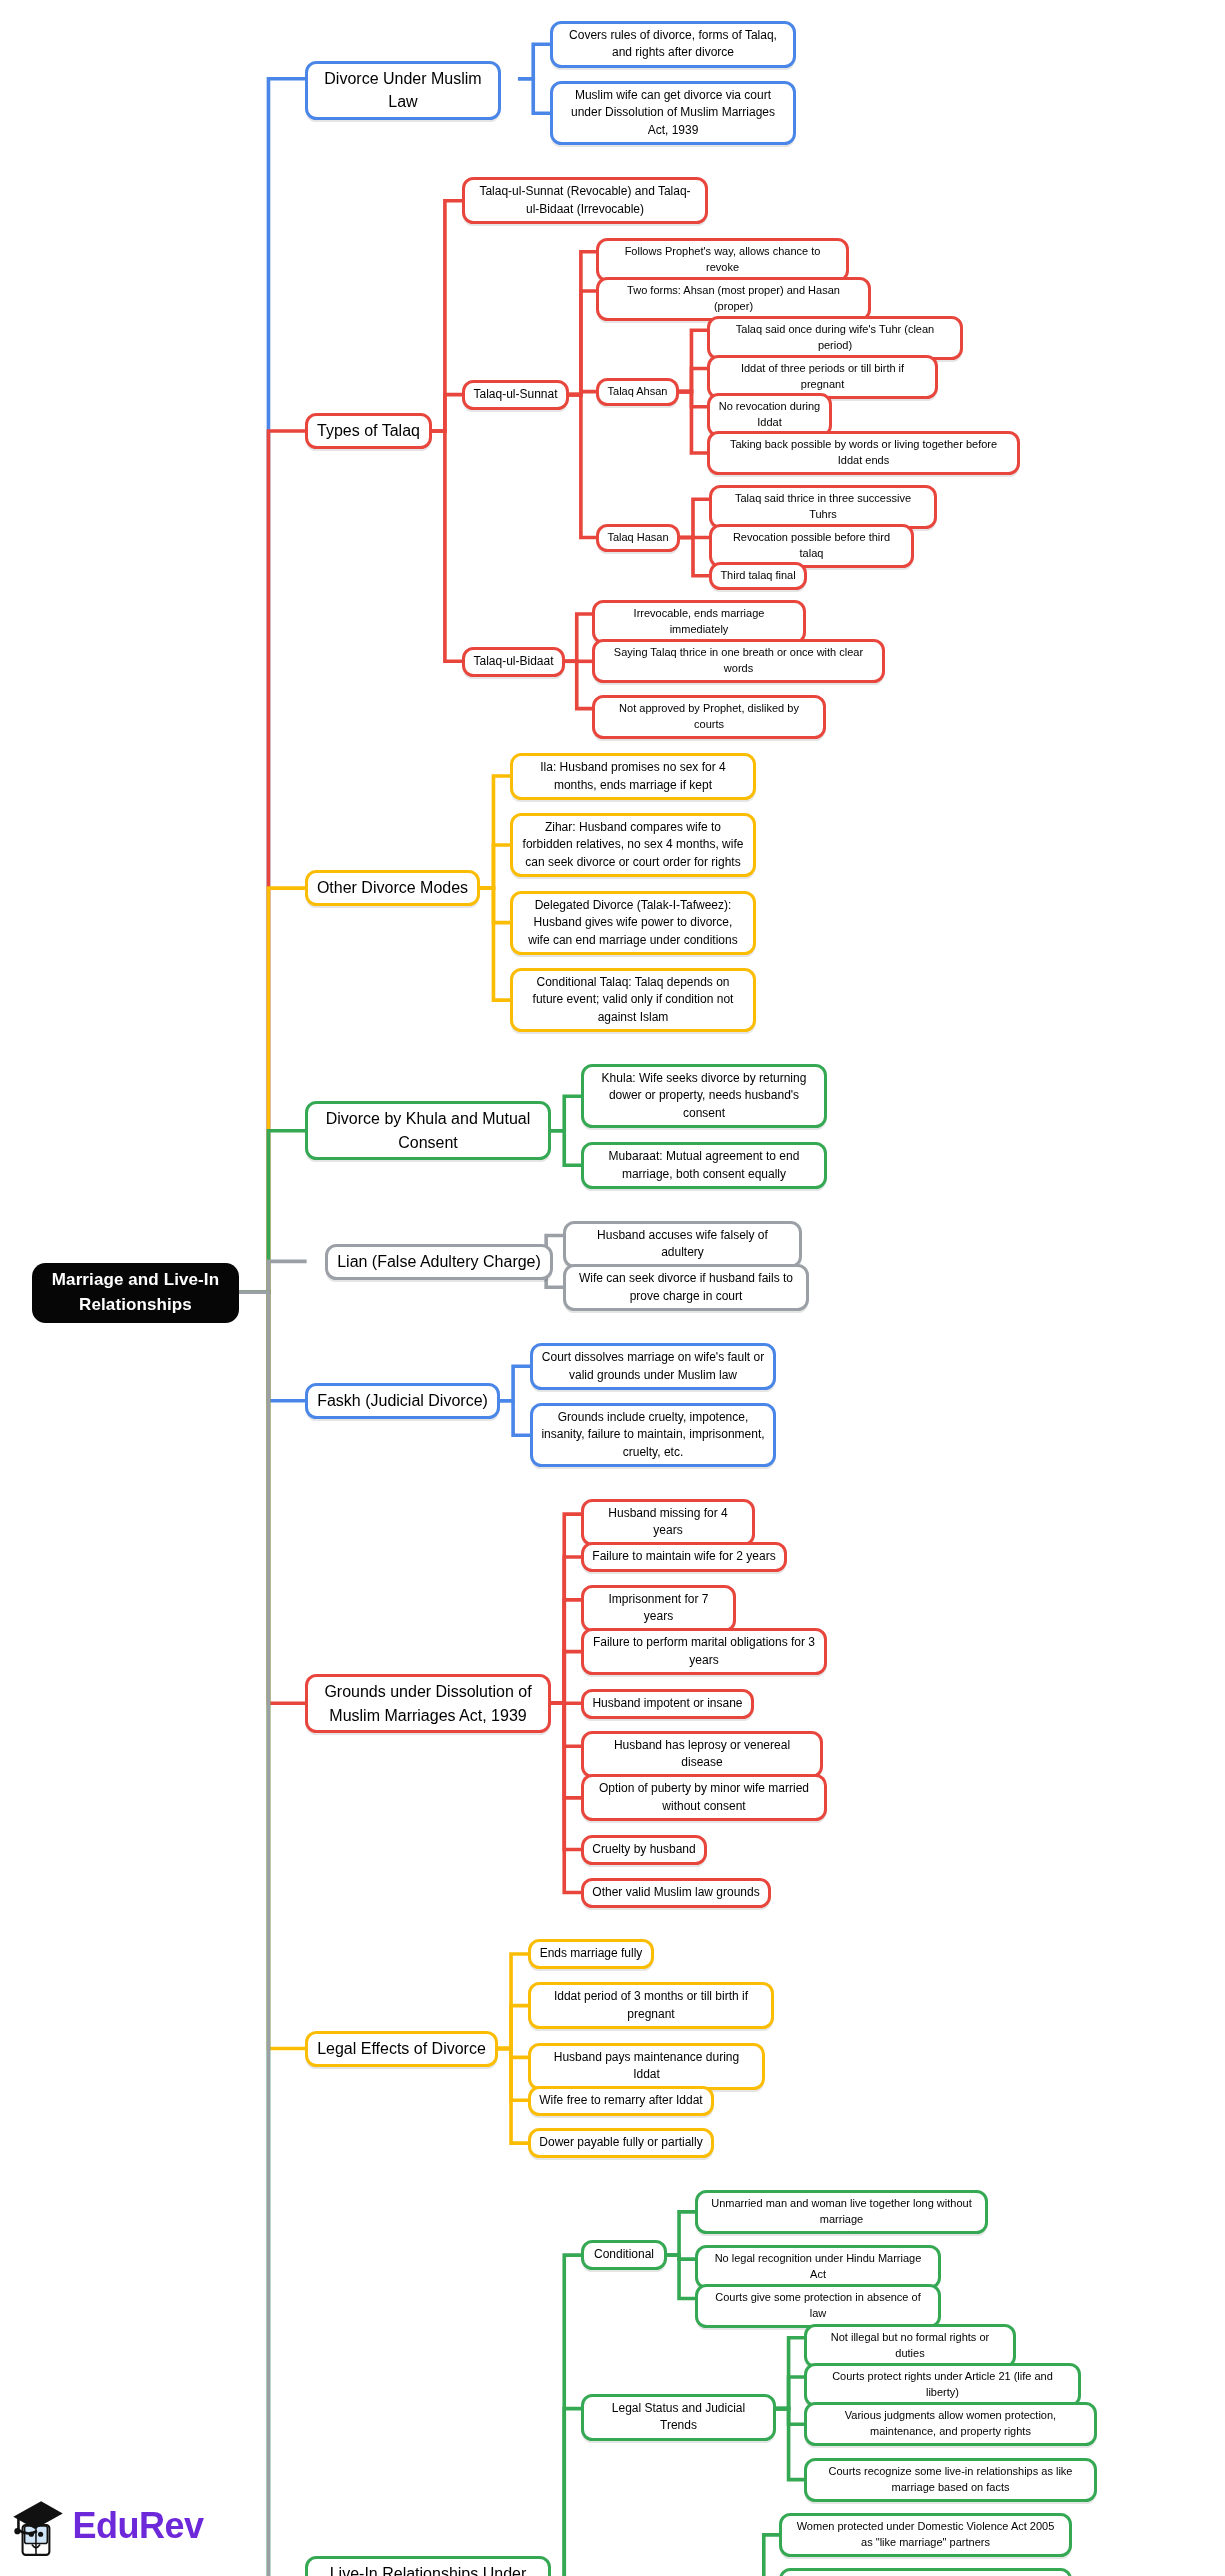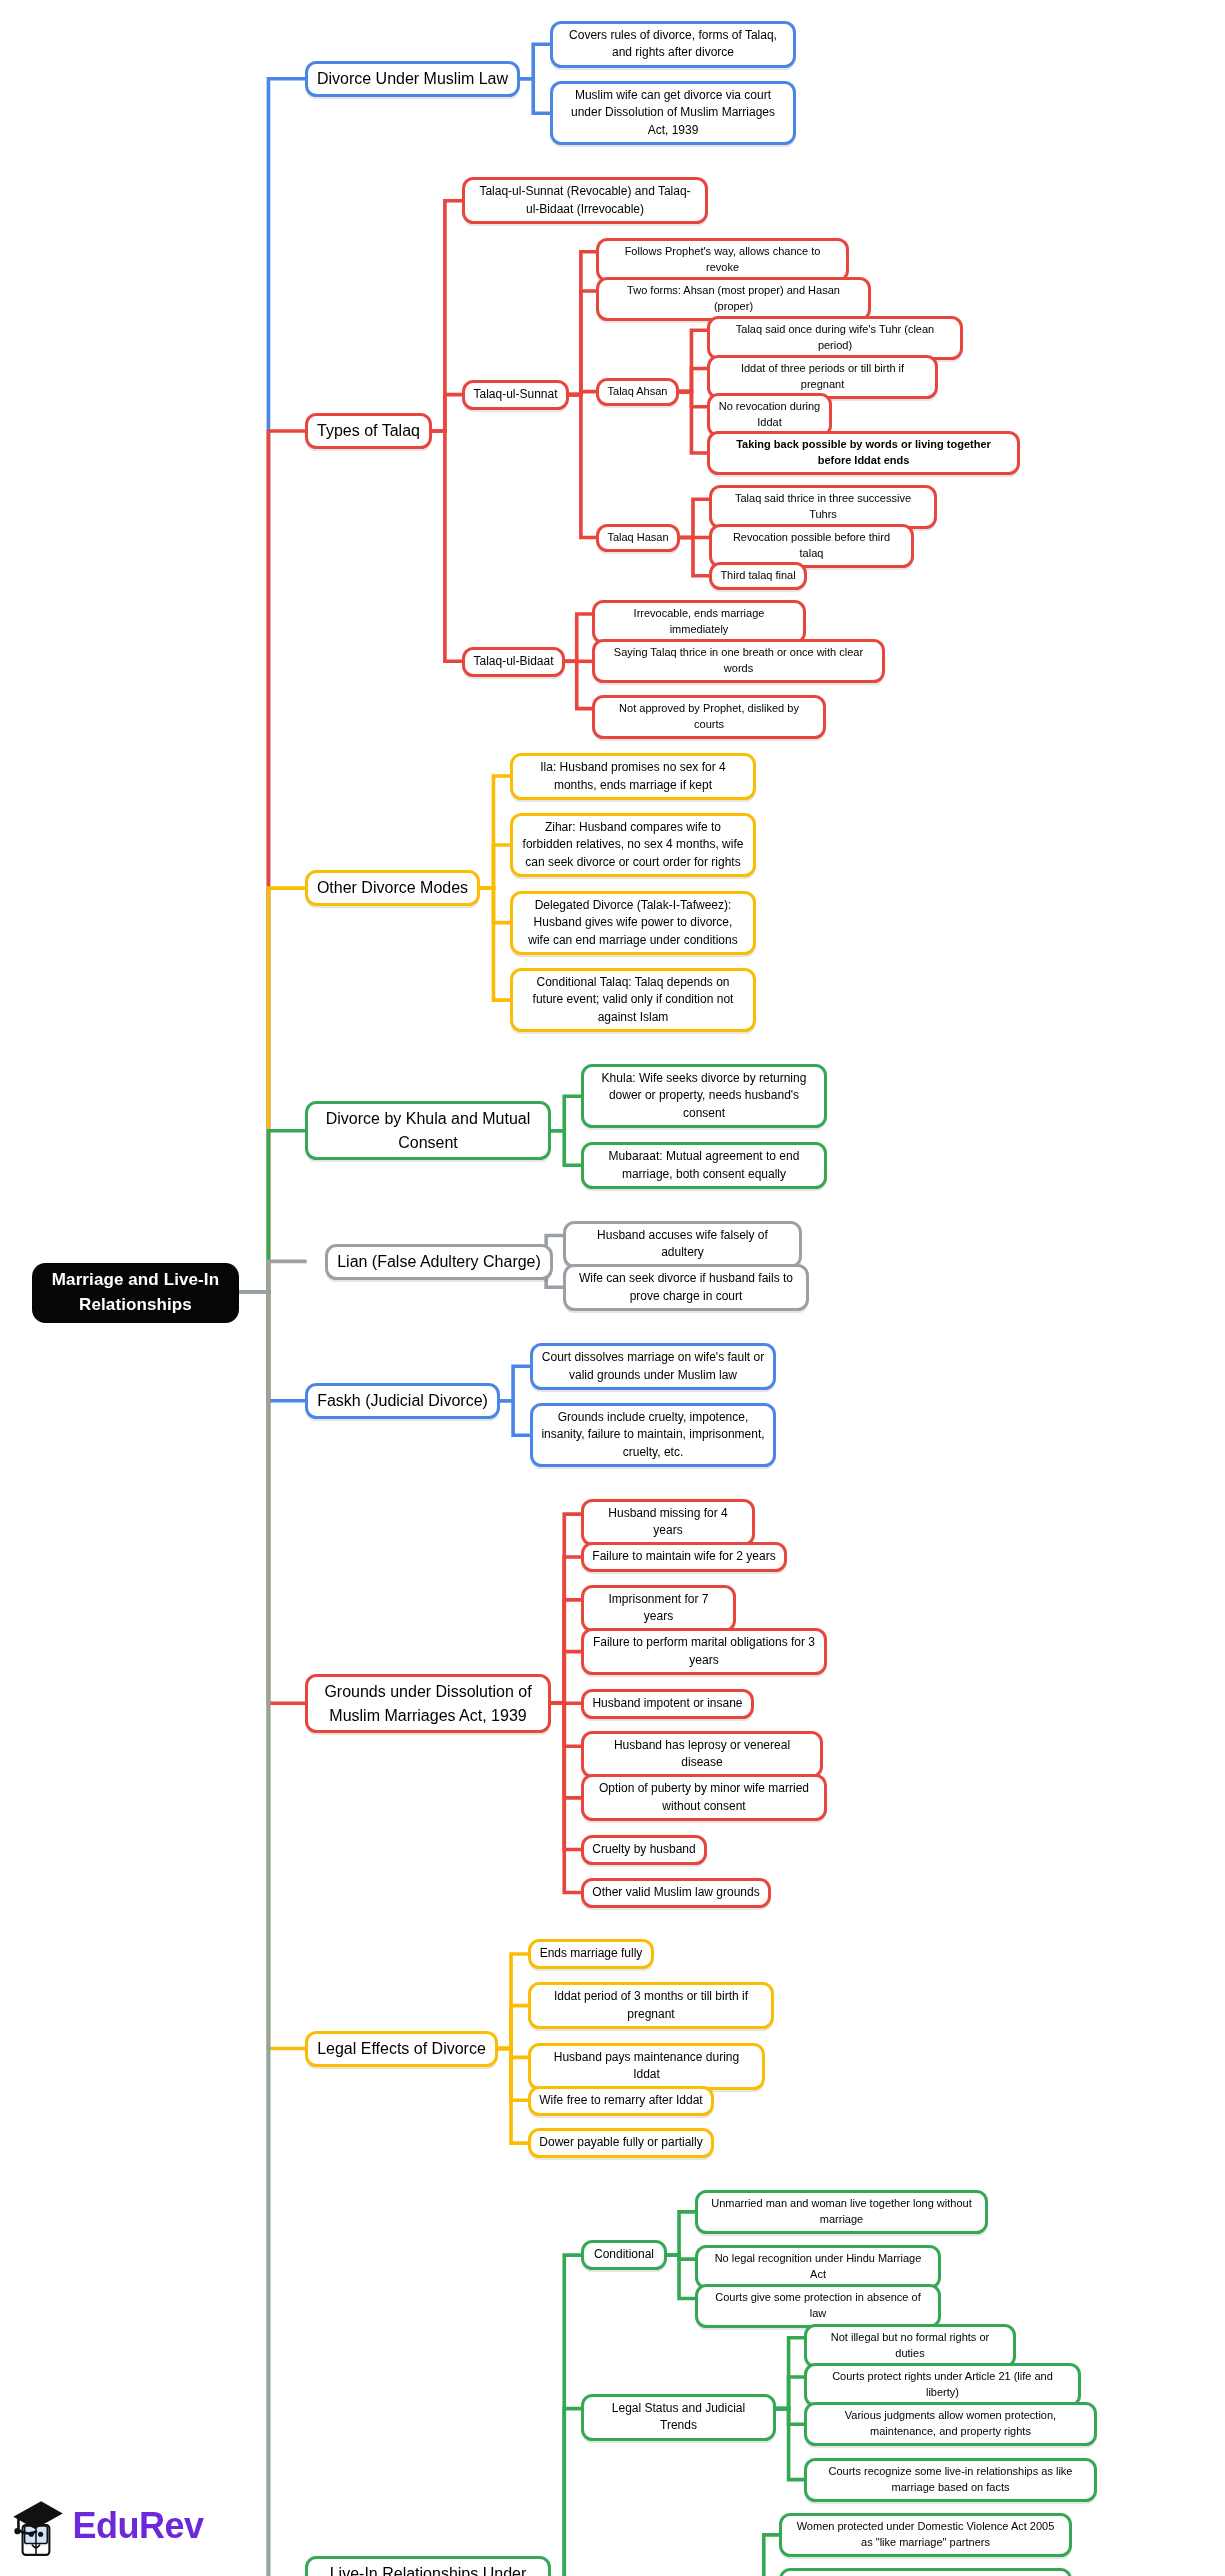--- a/index.html
+++ b/index.html
@@ -145,21 +145,21 @@
       <path d="M 1066 6148.25 H 1092.1 V 5964.5 H 1124" fill="none" stroke="#9aa0a6" stroke-width="7" stroke-linecap="square"></path>
       <path d="M 1066 6148.25 H 1092.1 V 6081.5 H 1124" fill="none" stroke="#9aa0a6" stroke-width="7" stroke-linecap="square"></path>
       <path d="M 1066 6148.25 H 1092.1 V 6198.5 H 1124" fill="none" stroke="#9aa0a6" stroke-width="7" stroke-linecap="square"></path>
       <path d="M 1066 6148.25 H 1092.1 V 6332 H 1124" fill="none" stroke="#9aa0a6" stroke-width="7" stroke-linecap="square"></path>
     </svg>
 
   <div id="nodes-layer">
       <div class="node root" style="left: 32px; top: 1263px; width: 207px; min-height: 59px; font-size: 17px;">
         <span>Marriage and Live-In Relationships</span>
       </div>
-      <div class="node lvl1 c-blue" style="left: 305px; top: 61px; width: 215px; min-height: 36px; font-size: 16px;">
+      <div class="node lvl1 c-blue" style="left: 305px; top: 61px; width: 196px; min-height: 36px; font-size: 16px;">
         <span>Divorce Under Muslim Law</span>
       </div>
       <div class="node lvl2 c-blue" style="left: 550px; top: 20.7px; width: 246px; min-height: 47px; font-size: 12px;">
         <span>Covers rules of divorce, forms of Talaq, and rights after divorce</span>
       </div>
       <div class="node lvl2 c-blue" style="left: 550px; top: 81px; width: 246px; min-height: 64px; font-size: 12px;">
         <span>Muslim wife can get divorce via court under Dissolution of Muslim Marriages Act, 1939</span>
       </div>
       <div class="node lvl1 c-red" style="left: 305px; top: 413px; width: 127px; min-height: 36px; font-size: 16px;">
         <span>Types of Talaq</span>
@@ -181,21 +181,21 @@
       </div>
       <div class="node lvl3 c-red" style="left: 707px; top: 316px; width: 256px; min-height: 28px; font-size: 11px;">
         <span>Talaq said once during wife's Tuhr (clean period)</span>
       </div>
       <div class="node lvl3 c-red" style="left: 707px; top: 355px; width: 231px; min-height: 28px; font-size: 11px;">
         <span>Iddat of three periods or till birth if pregnant</span>
       </div>
       <div class="node lvl3 c-red" style="left: 707px; top: 393px; width: 125px; min-height: 28px; font-size: 11px;">
         <span>No revocation during Iddat</span>
       </div>
-      <div class="node lvl3 c-red" style="left: 707px; top: 431px; width: 313px; min-height: 44px; font-size: 11px; font-weight: bold;">
+      <div class="node lvl3 c-red" style="left: 707px; top: 431px; width: 313px; min-height: 44px; font-size: 11px;">
         <span>Taking back possible by words or living together before Iddat ends</span>
       </div>
       <div class="node lvl3 c-red" style="left: 596px; top: 524px; width: 84px; min-height: 28px; font-size: 11px;">
         <span>Talaq Hasan</span>
       </div>
       <div class="node lvl3 c-red" style="left: 709px; top: 485px; width: 228px; min-height: 28px; font-size: 11px;">
         <span>Talaq said thrice in three successive Tuhrs</span>
       </div>
       <div class="node lvl3 c-red" style="left: 709px; top: 524px; width: 205px; min-height: 28px; font-size: 11px;">
         <span>Revocation possible before third talaq</span>

